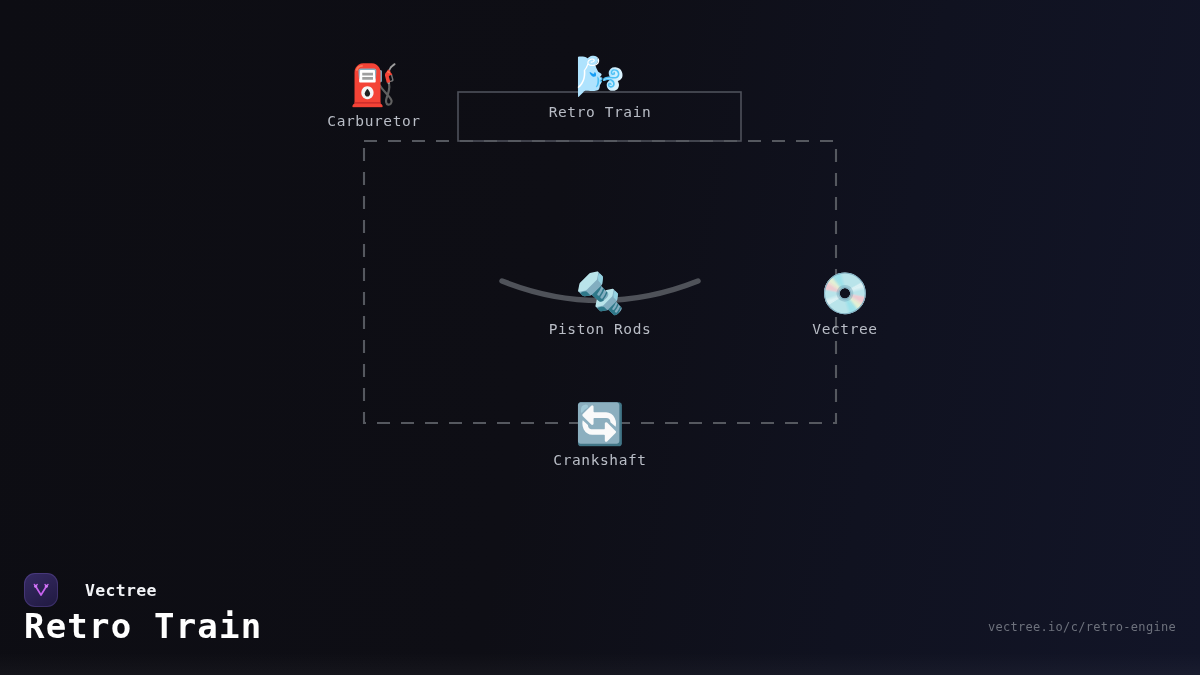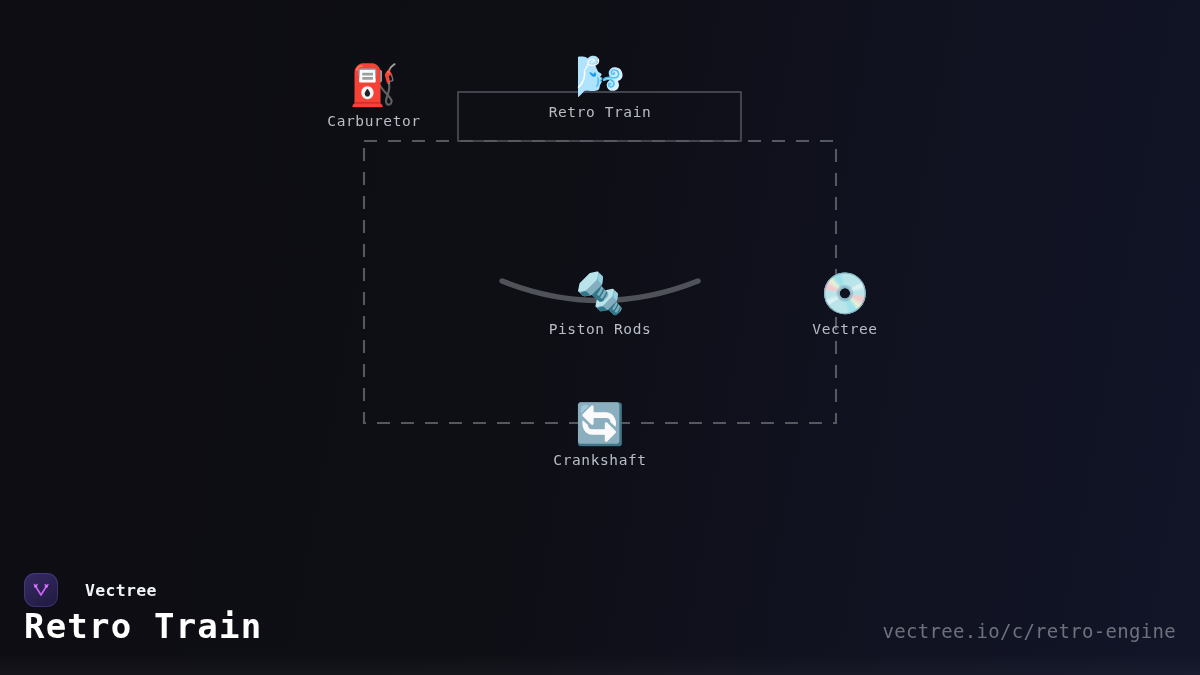--- a/index.html
+++ b/index.html
@@ -115,21 +115,21 @@
     font-weight: bold;
     color: #ffffff;
     letter-spacing: 1.2px;
   }
 
   .deck-url {
     position: absolute;
     right: 24px;
     top: 65px;
     font-family: "DejaVu Sans Mono", "Liberation Mono", monospace;
-    font-size: 19px;
+    font-size: 12px;
     color: #6d717c;
     letter-spacing: 0.3px;
   }
 </style>
 </head>
 <body>
 
 <div id="stage">
 
   <div class="diagram">

